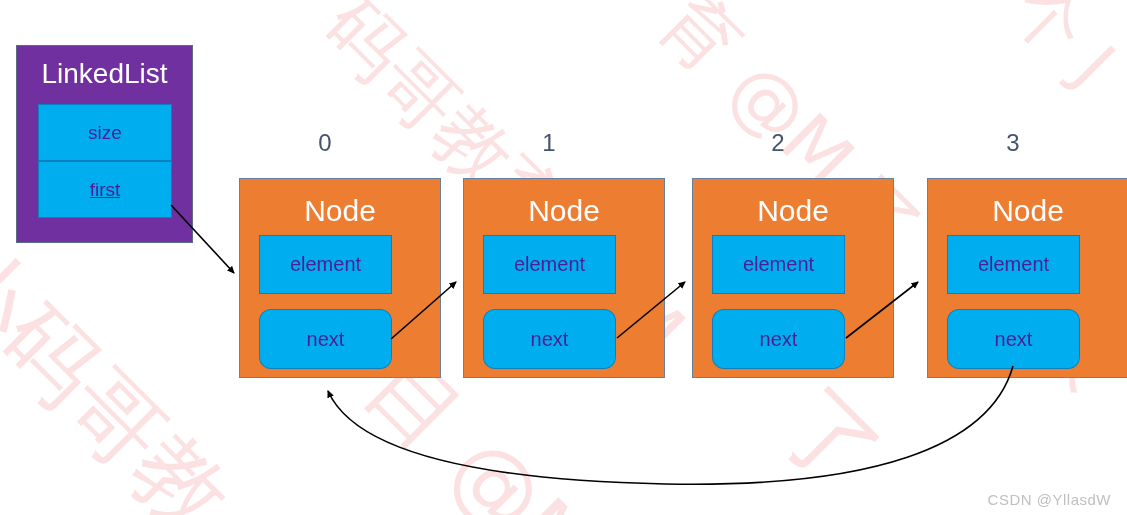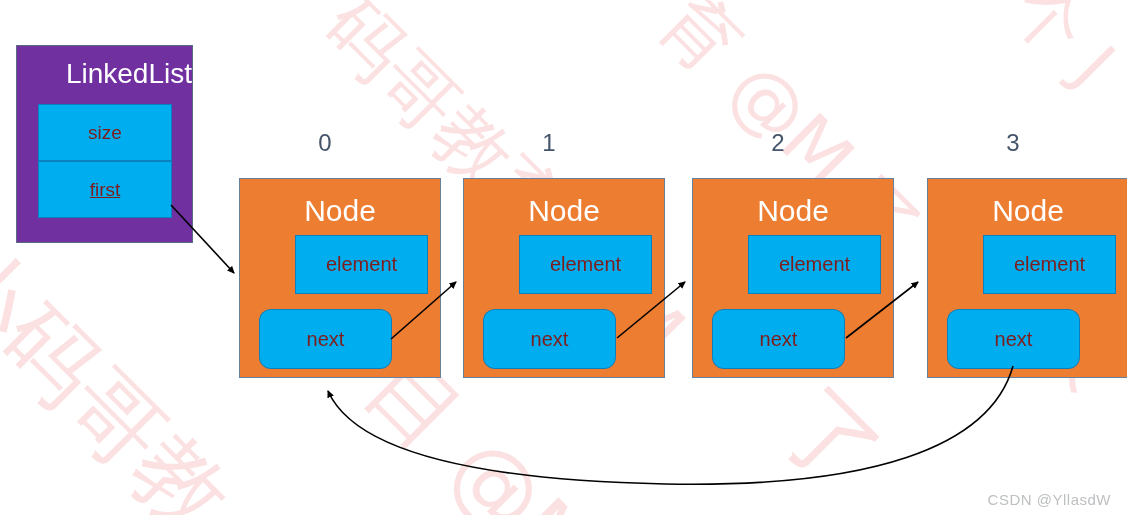--- a/index.html
+++ b/index.html
@@ -22,44 +22,44 @@
   .wm5{left:415px;top:340px;font-size:88px;}
   .wm6{left:830px;top:372px;font-size:96px;}
   .wm7{left:1075px;top:300px;font-size:70px;}
 
   
   .ll-box{
     position:absolute;left:16px;top:45px;width:177px;height:198px;
     background:#7030A0;border:1.5px solid #5c6b85;box-sizing:border-box;
   }
   .ll-title{
-    position:absolute;top:11px;left:0;right:0;text-align:right;
+    position:absolute;top:11px;left:0;right:0;text-align:center;
     color:#fff;font-size:28px;line-height:1.2;
   }
   .slot{
     position:absolute;display:flex;align-items:center;justify-content:center;
     background:#00AEEF;border:1px solid rgba(18,92,150,0.55);
-    box-sizing:border-box;color:#7f1d1d;
+    box-sizing:border-box;color:#4c1d95;
   }
   .ll-slot{left:21px;width:134px;height:57px;font-size:19px;}
   .ll-size{top:58px;}
   .ll-first{top:115px;text-decoration:underline;}
 
   
   .node{
     position:absolute;top:178px;width:202px;height:200px;
     background:#ED7D31;border:1.5px solid #65819d;box-sizing:border-box;
   }
   .n0{left:239px;} .n1{left:463px;} .n2{left:692px;} .n3{left:927px;}
   .node-title{
     position:absolute;top:15px;left:0;right:0;text-align:center;
     color:#fff;font-size:30px;line-height:1.1;
   }
   .node-slot{left:19px;width:133px;font-size:20px;}
-  .el{top:56px;height:59px;margin-left:36px;}
+  .el{top:56px;height:59px;}
   .nx{top:130px;height:60px;border-radius:12px;}
 
   
   .idx{
     position:absolute;top:129px;width:172px;text-align:center;
     color:#44546A;font-size:24px;line-height:1.2;
   }
   .i0{left:239px;} .i1{left:463px;} .i2{left:692px;} .i3{left:927px;}
 
   

